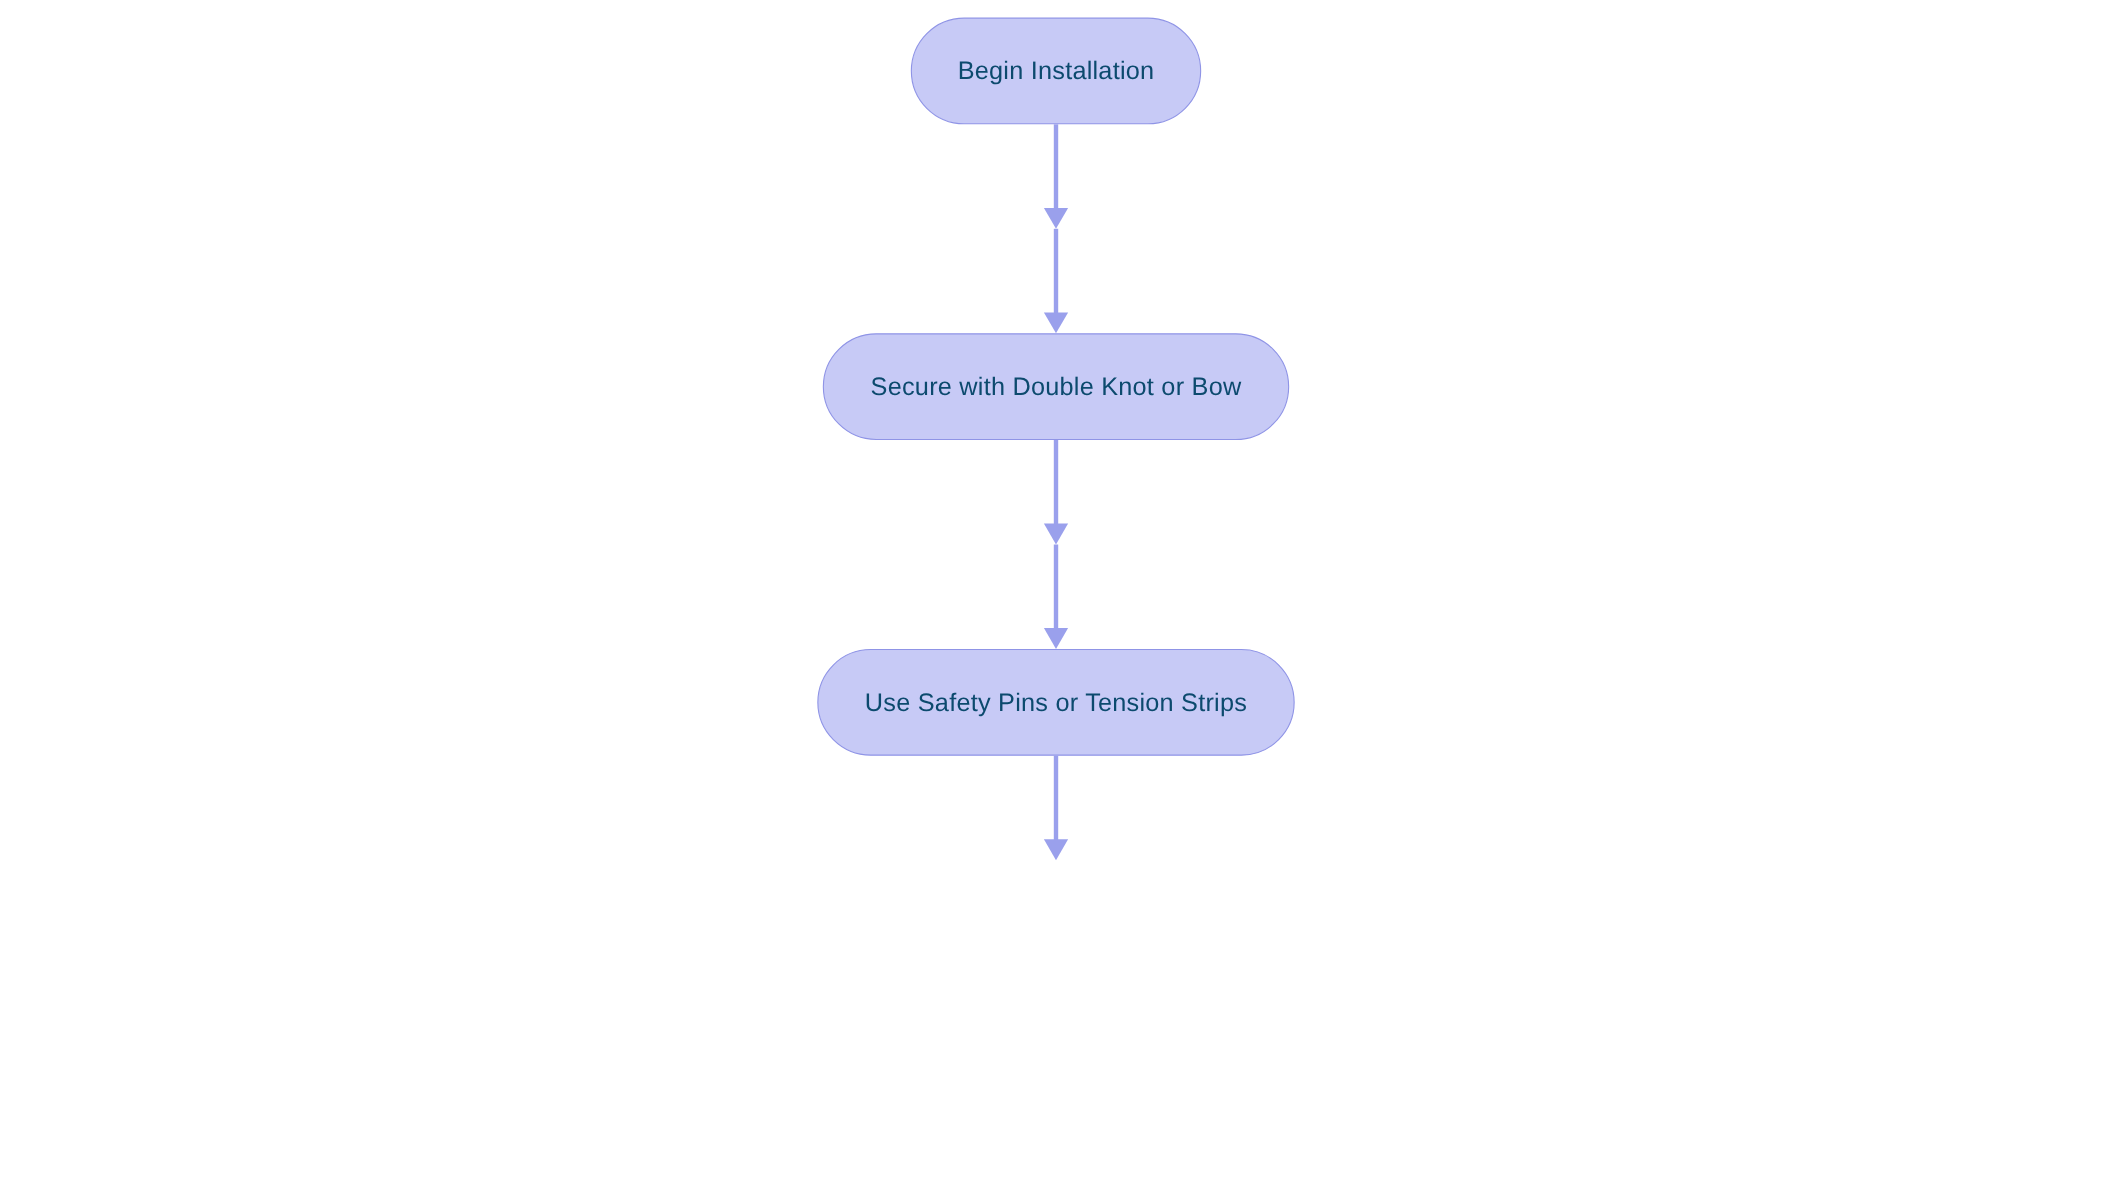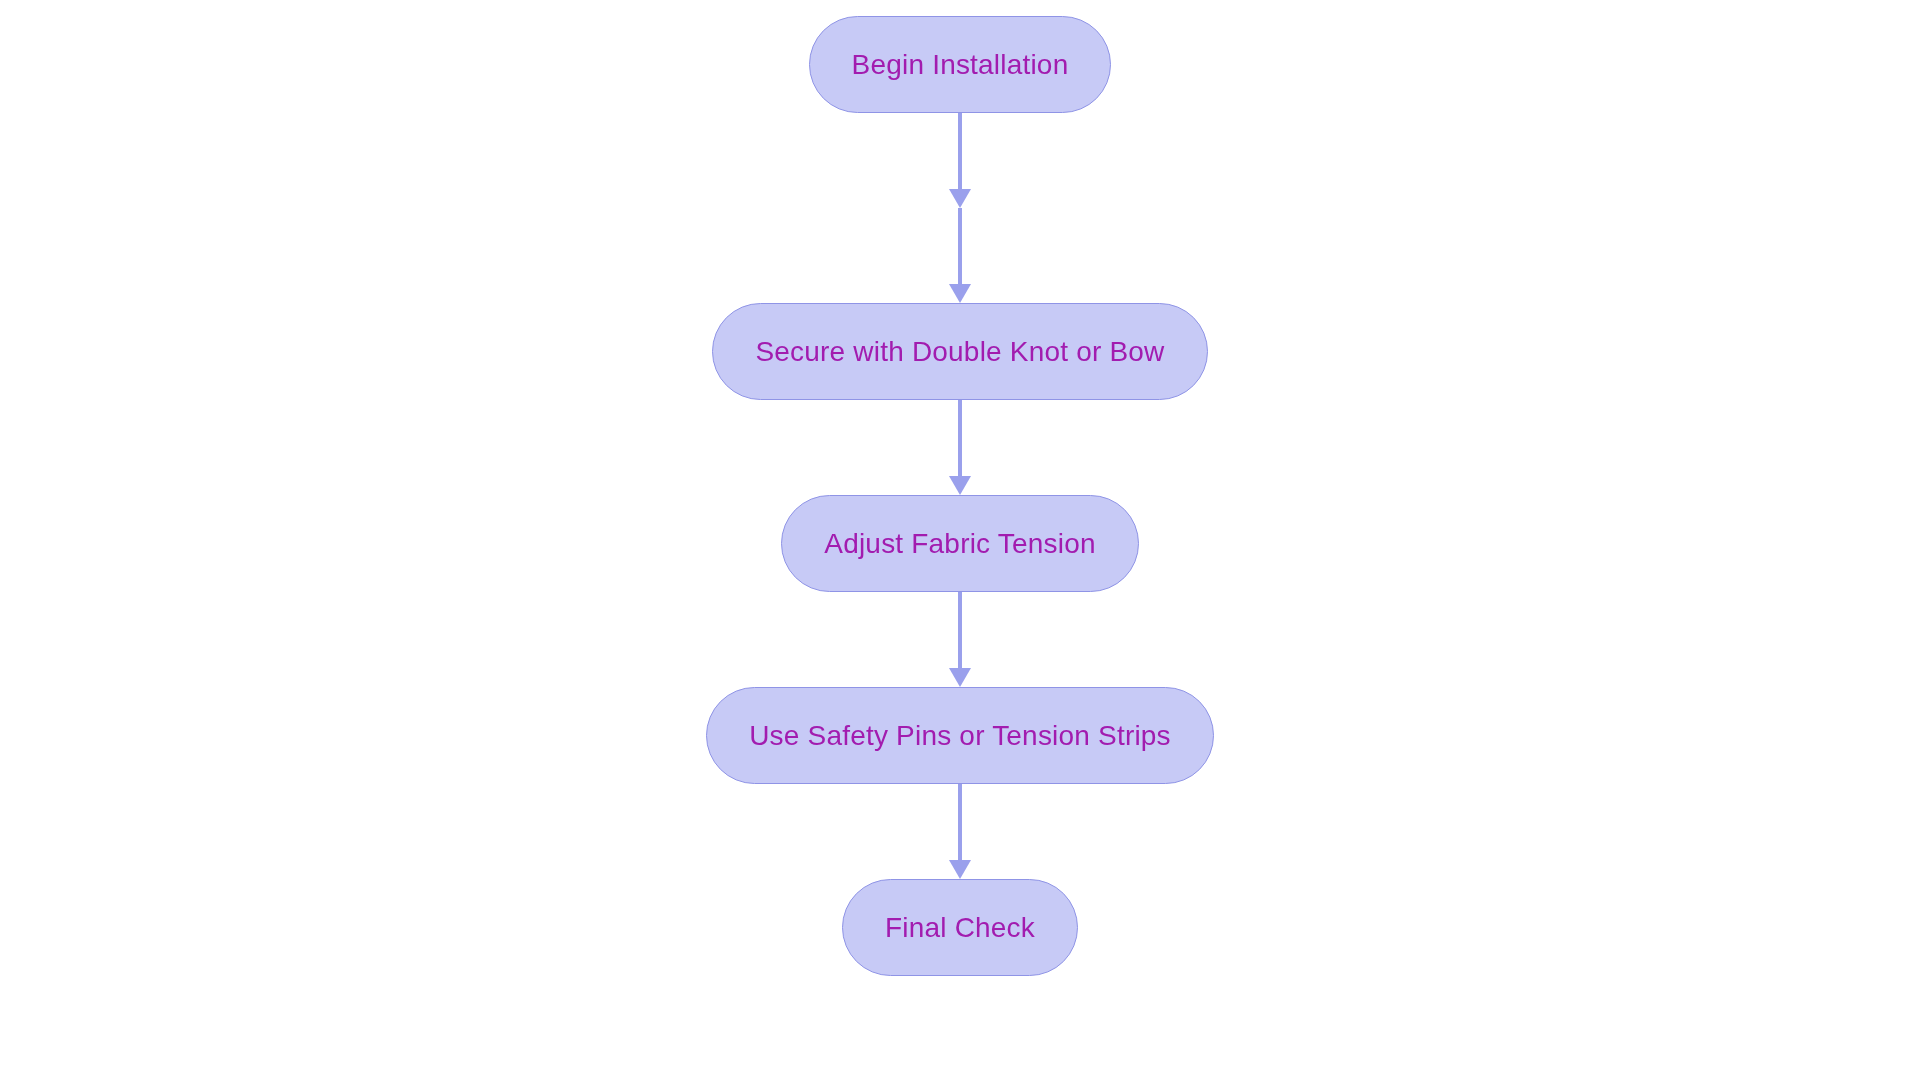--- a/index.html
+++ b/index.html
@@ -18,22 +18,22 @@
     flex-direction: column;
     align-items: center;
     padding-top: 16px;
     box-sizing: border-box;
   }
   .flow-node {
     height: 97px;
     border-radius: 48.5px;
     background: #c7caf6;
     border: 1.5px solid #8f94e6;
-    color: #a21caf;
-    font-size: 28px;
+    color: #0c4a6e;
+    font-size: 23px;
     letter-spacing: 0.2px;
     display: flex;
     align-items: center;
     justify-content: center;
     padding: 0 42px;
     box-sizing: border-box;
     white-space: nowrap;
     flex: 0 0 auto;
   }
   .flow-arrow {
@@ -77,29 +77,27 @@
     <div class="head"></div>
   </div>
 
   <div class="flow-node">Secure with Double Knot or Bow</div>
 
   <div class="flow-arrow">
     <div class="shaft"></div>
     <div class="head"></div>
   </div>
 
-  <div class="flow-node">Adjust Fabric Tension</div>
 
   <div class="flow-arrow">
     <div class="shaft"></div>
     <div class="head"></div>
   </div>
 
   <div class="flow-node">Use Safety Pins or Tension Strips</div>
 
   <div class="flow-arrow">
     <div class="shaft"></div>
     <div class="head"></div>
   </div>
 
-  <div class="flow-node">Final Check</div>
 
 </div>
 
 </body></html>

